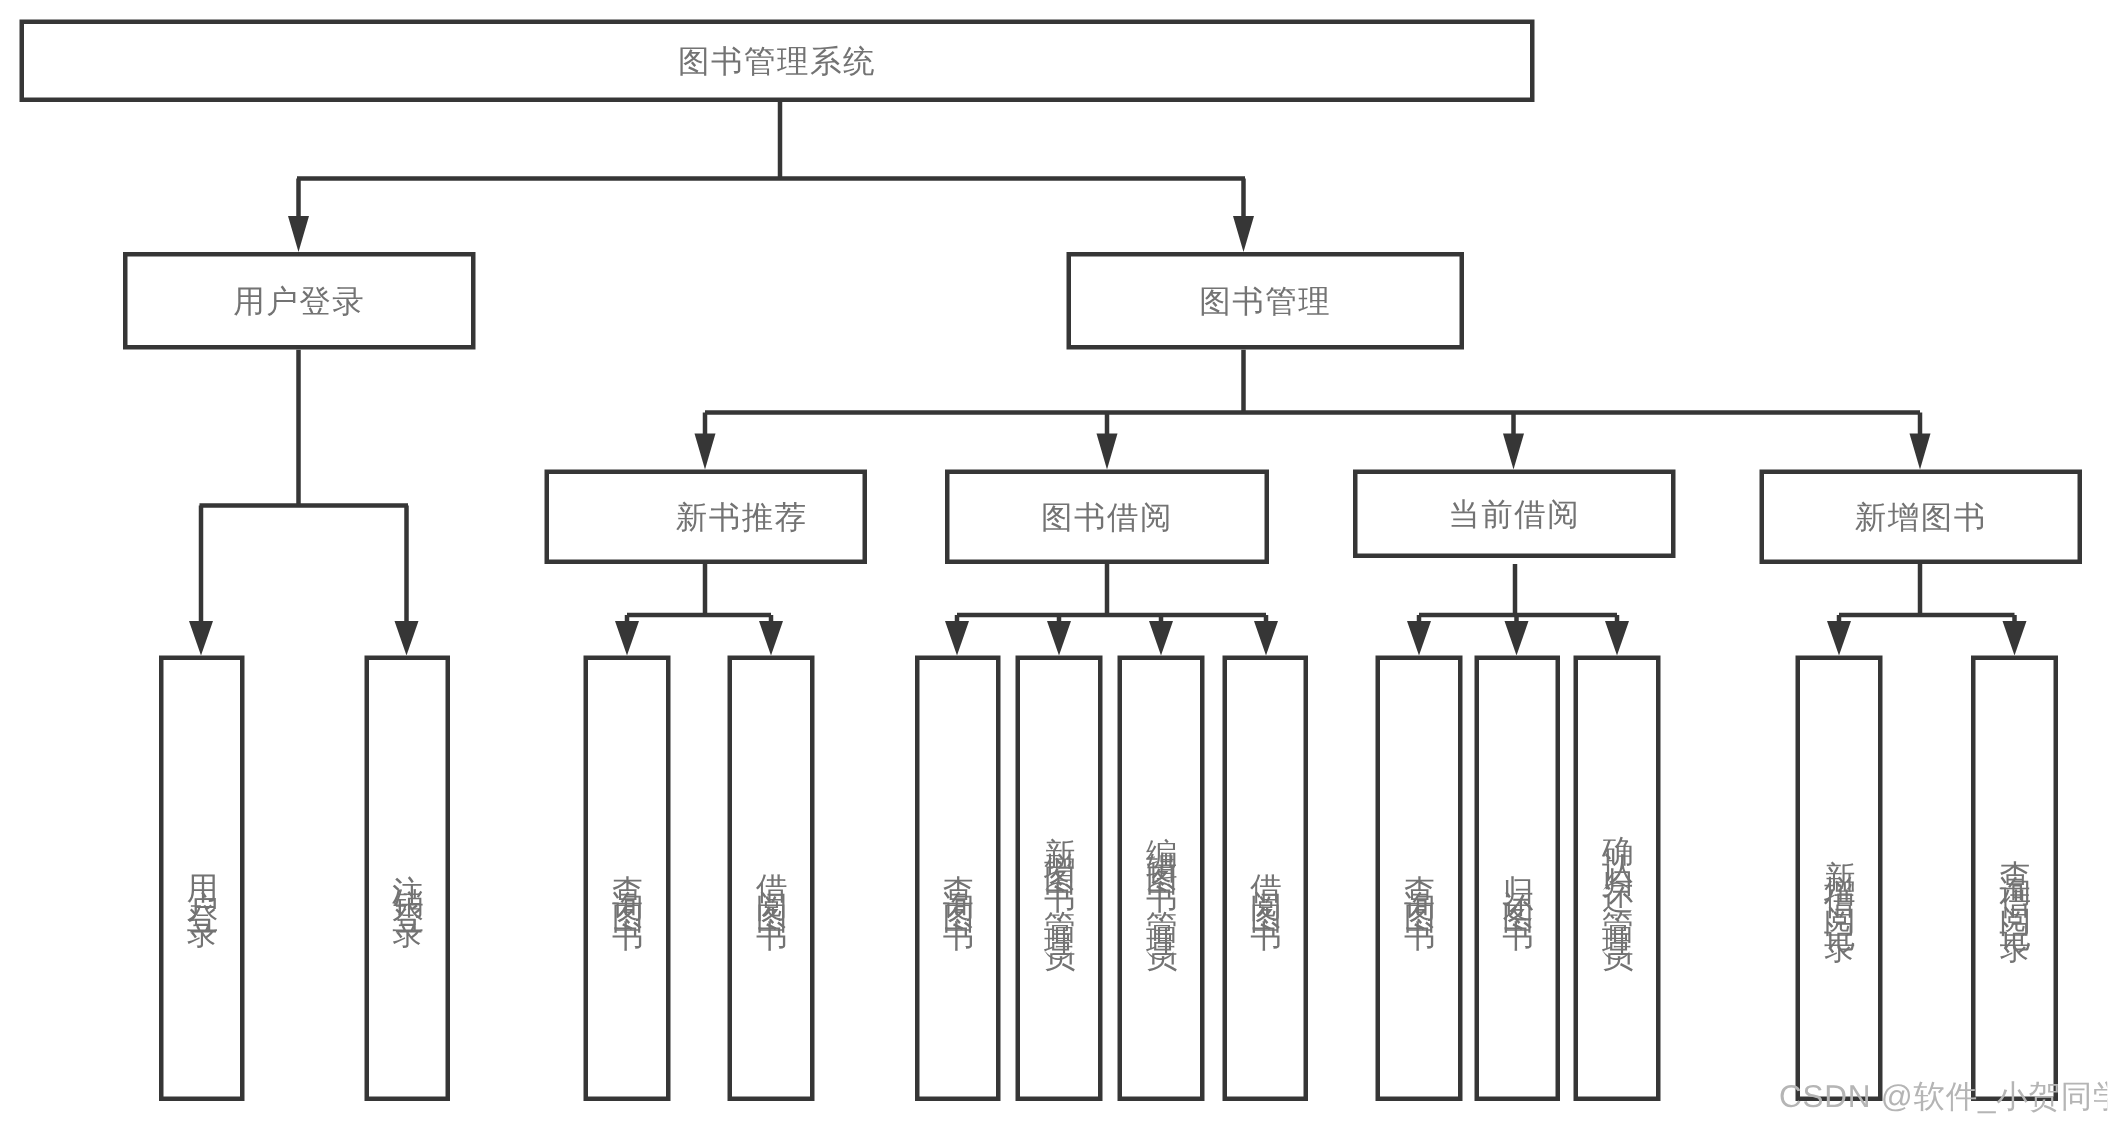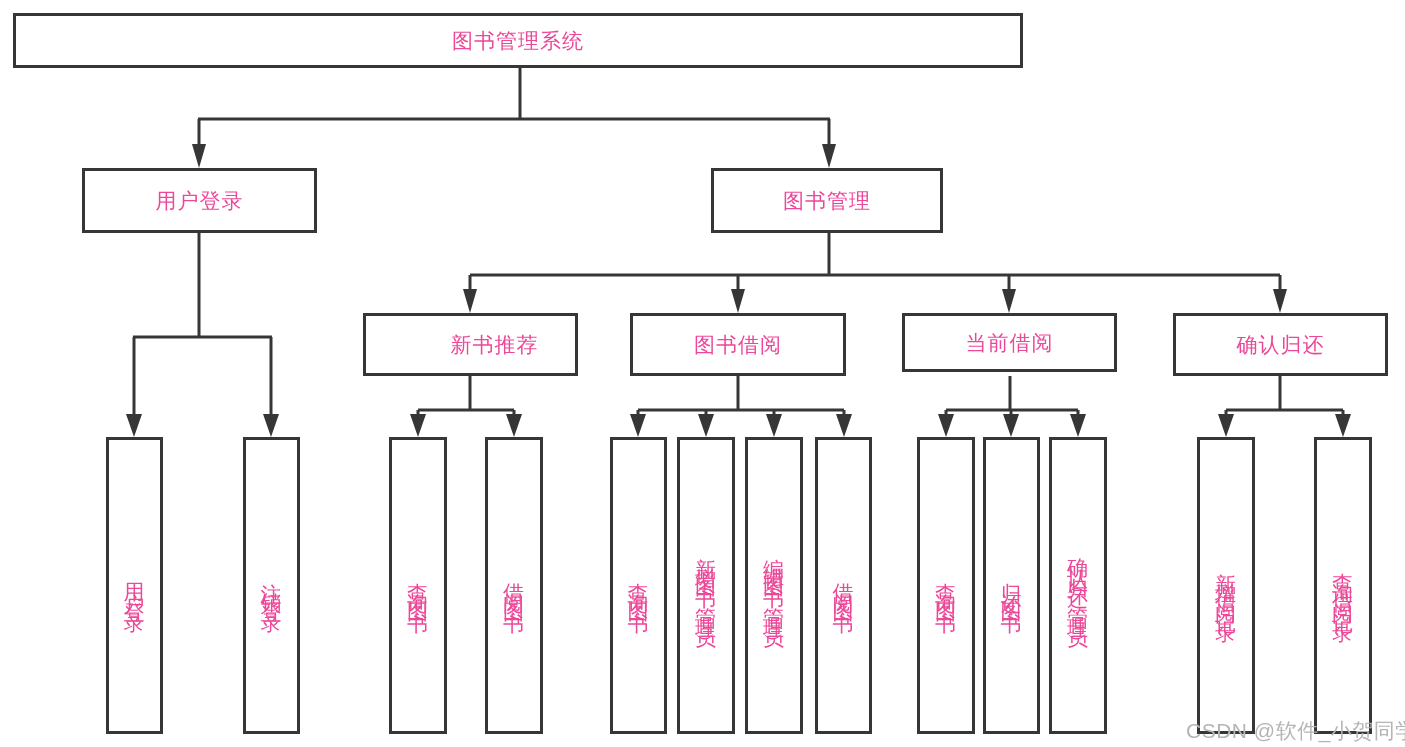--- a/index.html
+++ b/index.html
@@ -15,21 +15,21 @@
     z-index:1;
   }
   .box {
     position:absolute;
     box-sizing:border-box;
     border:3px solid #363636;
     background:#ffffff;
     display:flex;
     align-items:center;
     justify-content:center;
-    color:#ec4899;
+    color:#737373;
     font-size:21px;
     letter-spacing:1px;
     z-index:2;
     white-space:nowrap;
   }
   .leaf span {
     writing-mode:vertical-rl;
     text-orientation:mixed;
     letter-spacing:10px;
     line-height:1.1;
@@ -119,35 +119,35 @@
     </g>
   </svg>
 
   <div class="box" style="left:13px; top:13px; width:1010px; height:55px;">
     <span>图书管理系统</span>
   </div>
 
   <div class="box" style="left:82px; top:168px; width:235px; height:65px;">
     <span>用户登录</span>
   </div>
-  <div class="box" style="left:711px; top:168px; width:232px; height:65px;">
+  <div class="box" style="left:711px; top:168px; width:265px; height:65px;">
     <span>图书管理</span>
   </div>
 
   <div class="box" style="left:363px; top:313px; width:215px; height:63px;padding-left:48px;">
     <span>新书推荐</span>
   </div>
   <div class="box" style="left:630px; top:313px; width:216px; height:63px;">
     <span>图书借阅</span>
   </div>
   <div class="box" style="left:902px; top:313px; width:215px; height:59px;">
     <span>当前借阅</span>
   </div>
   <div class="box" style="left:1173px; top:313px; width:215px; height:63px;">
-    <span>确认归还</span>
+    <span>新增图书</span>
   </div>
 
   <div class="box leaf" style="left:106px; top:437px; width:57px; height:297px;">
     <span>用户登录</span>
   </div>
   <div class="box leaf" style="left:243px; top:437px; width:57px; height:297px;">
     <span>注销登录</span>
   </div>
 
   <div class="box leaf" style="left:389px; top:437px; width:58px; height:297px;">

